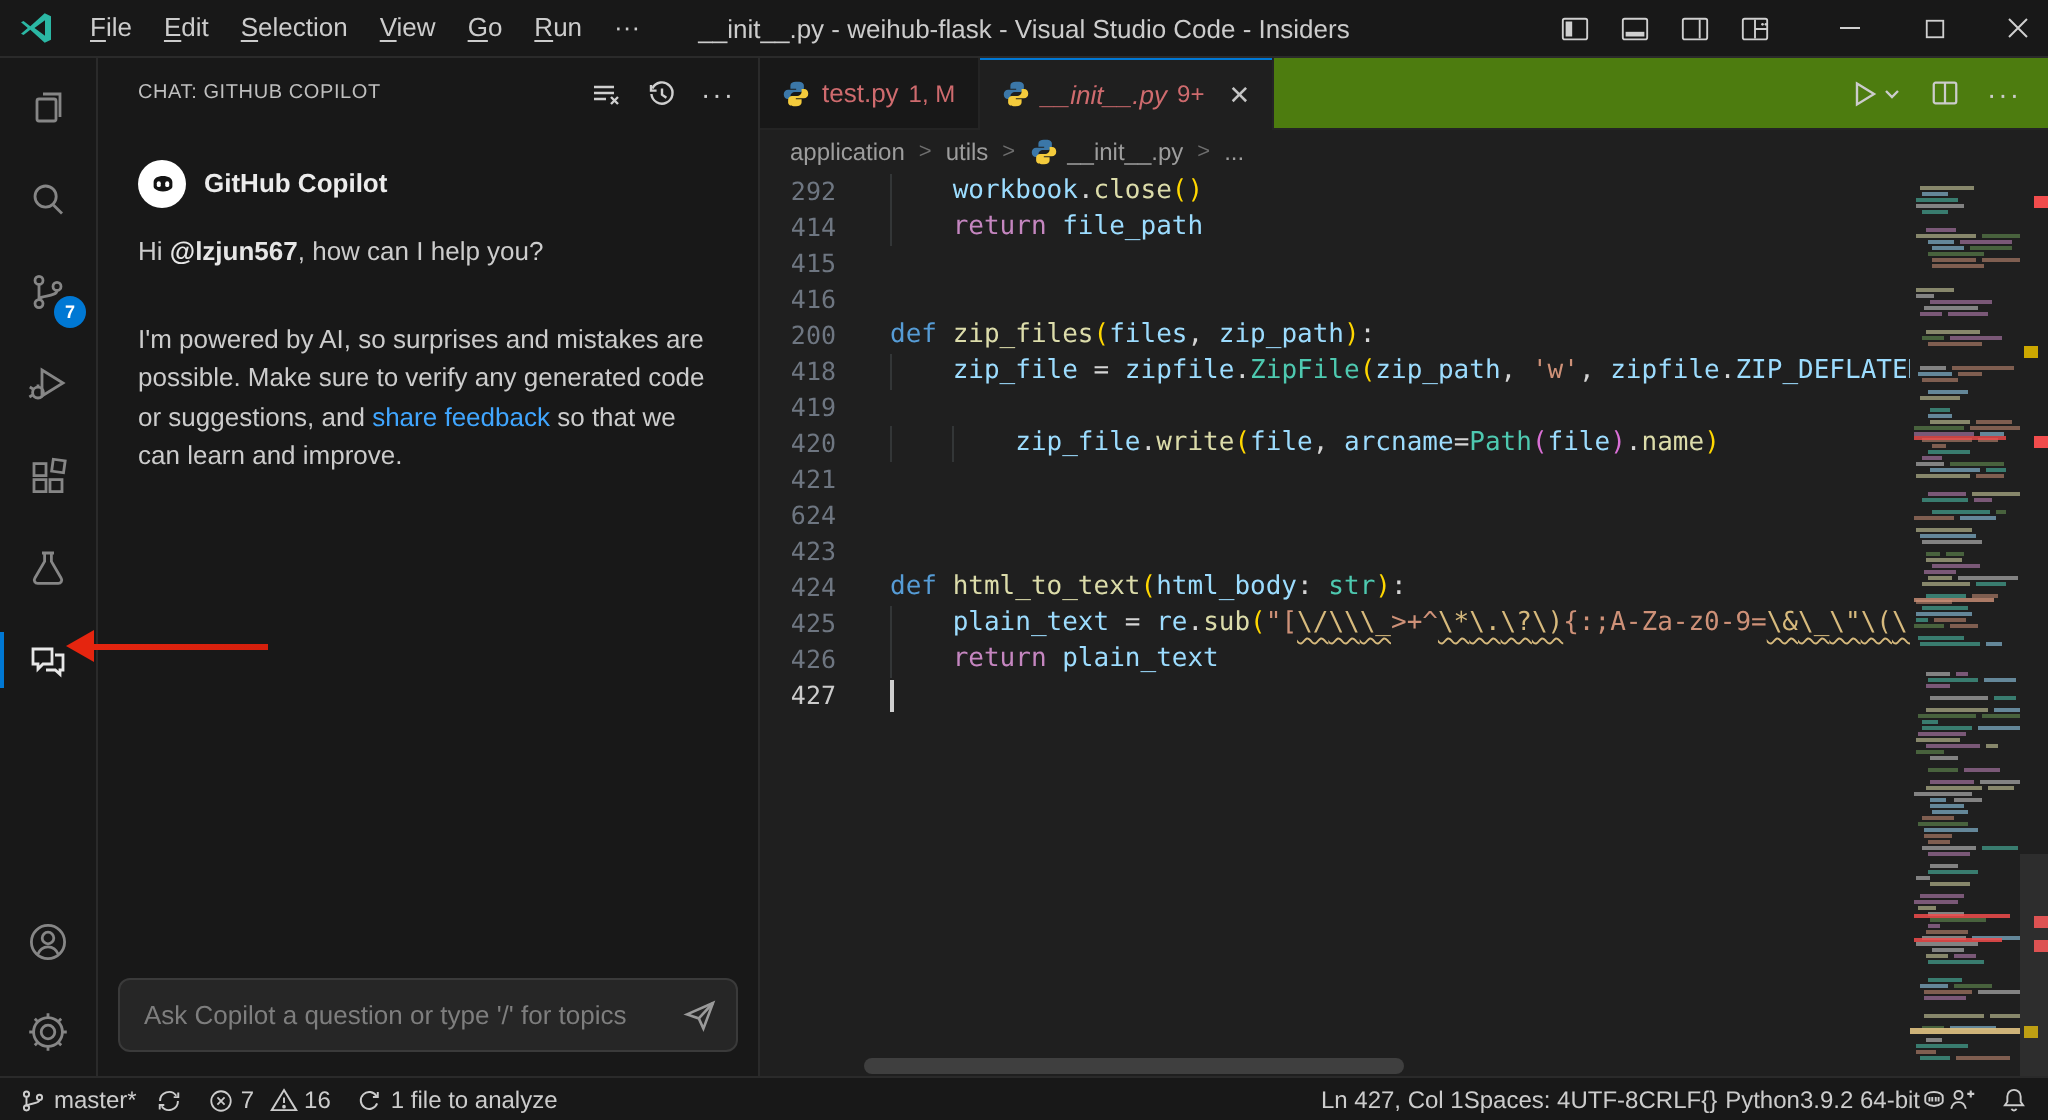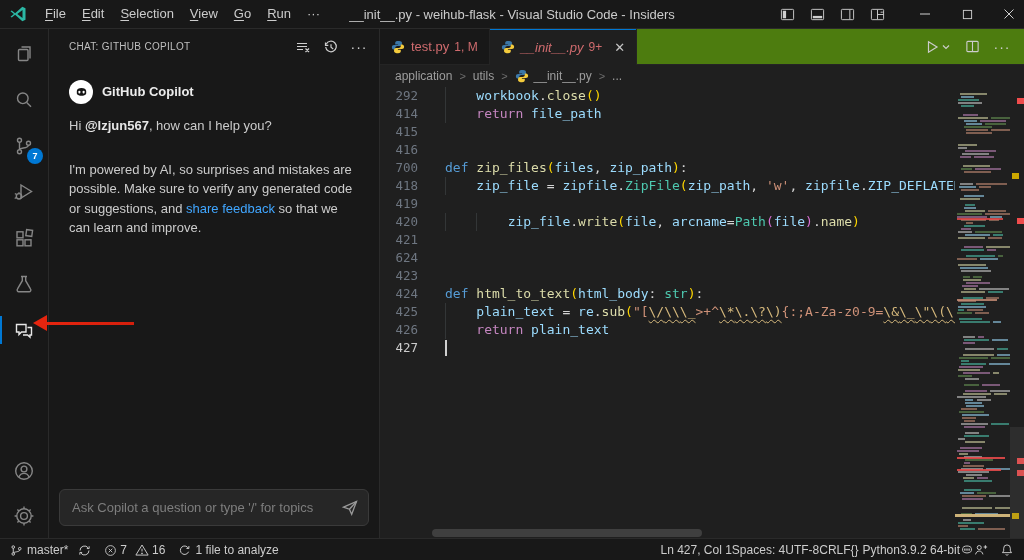--- a/index.html
+++ b/index.html
@@ -345,21 +345,21 @@
         <span class="bc-item">
           <span>...</span>
         </span>
       </div>
     <div class="code-area">
       <div class="code-lines" id="code-lines">
           <div class="code-line"><span class="gutter">292</span><span class="lc"><i class="guide" style="left: 0px;"></i><span class="t-p">    </span><span class="t-v">workbook</span><span class="t-p">.</span><span class="t-f">close</span><span class="t-b1">()</span></span></div>
           <div class="code-line"><span class="gutter">414</span><span class="lc"><i class="guide" style="left: 0px;"></i><span class="t-p">    </span><span class="t-k">return</span><span class="t-p"> </span><span class="t-v">file_path</span></span></div>
           <div class="code-line"><span class="gutter">415</span><span class="lc"></span></div>
           <div class="code-line"><span class="gutter">416</span><span class="lc"></span></div>
-          <div class="code-line"><span class="gutter">700</span><span class="lc"><span class="t-d">def</span><span class="t-p"> </span><span class="t-f">zip_files</span><span class="t-b1">(</span><span class="t-v">files</span><span class="t-p">, </span><span class="t-v">zip_path</span><span class="t-b1">)</span><span class="t-p">:</span></span></div>
+          <div class="code-line"><span class="gutter">200</span><span class="lc"><span class="t-d">def</span><span class="t-p"> </span><span class="t-f">zip_files</span><span class="t-b1">(</span><span class="t-v">files</span><span class="t-p">, </span><span class="t-v">zip_path</span><span class="t-b1">)</span><span class="t-p">:</span></span></div>
           <div class="code-line"><span class="gutter">418</span><span class="lc"><i class="guide" style="left: 0px;"></i><span class="t-p">    </span><span class="t-v">zip_file</span><span class="t-p"> = </span><span class="t-v">zipfile</span><span class="t-p">.</span><span class="t-c">ZipFile</span><span class="t-b1">(</span><span class="t-v">zip_path</span><span class="t-p">, </span><span class="t-s">'w'</span><span class="t-p">, </span><span class="t-v">zipfile</span><span class="t-p">.</span><span class="t-v">ZIP_DEFLATED</span></span></div>
           <div class="code-line"><span class="gutter">419</span></div>
           <div class="code-line"><span class="gutter">420</span><span class="lc"><i class="guide" style="left: 0px;"></i><i class="guide" style="left: 31.2px;"></i><span class="t-p">        </span><span class="t-v">zip_file</span><span class="t-p">.</span><span class="t-f">write</span><span class="t-b1">(</span><span class="t-v">file</span><span class="t-p">, </span><span class="t-v">arcname</span><span class="t-p">=</span><span class="t-c">Path</span><span class="t-b2">(</span><span class="t-v">file</span><span class="t-b2">)</span><span class="t-p">.</span><span class="t-f">name</span><span class="t-b1">)</span></span></div>
           <div class="code-line"><span class="gutter">421</span></div>
           <div class="code-line"><span class="gutter">624</span><span class="lc"></span></div>
           <div class="code-line"><span class="gutter">423</span><span class="lc"></span></div>
           <div class="code-line"><span class="gutter">424</span><span class="lc"><span class="t-d">def</span><span class="t-p"> </span><span class="t-f">html_to_text</span><span class="t-b1">(</span><span class="t-v">html_body</span><span class="t-p">: </span><span class="t-c">str</span><span class="t-b1">)</span><span class="t-p">:</span></span></div>
           <div class="code-line"><span class="gutter">425</span><span class="lc"><i class="guide" style="left: 0px;"></i><span class="t-p">    </span><span class="t-v">plain_text</span><span class="t-p"> = </span><span class="t-v">re</span><span class="t-p">.</span><span class="t-f">sub</span><span class="t-b1">(</span><span class="t-s">"[</span><span class="t-e">\/</span><span class="t-e">\\</span><span class="t-e">\_</span><span class="t-s">&gt;+^</span><span class="t-e">\*</span><span class="t-e">\.</span><span class="t-e">\?</span><span class="t-e">\)</span><span class="t-s">{:;A-Za-z0-9=</span><span class="t-e">\&amp;</span><span class="t-e">\_</span><span class="t-e">\"</span><span class="t-e">\(</span><span class="t-e">\!</span></span></div>
           <div class="code-line"><span class="gutter">426</span><span class="lc"><i class="guide" style="left: 0px;"></i><span class="t-p">    </span><span class="t-k">return</span><span class="t-p"> </span><span class="t-v">plain_text</span></span></div>
           <div class="code-line active"><span class="gutter">427</span><span class="lc"><i class="cursor"></i></span></div>

